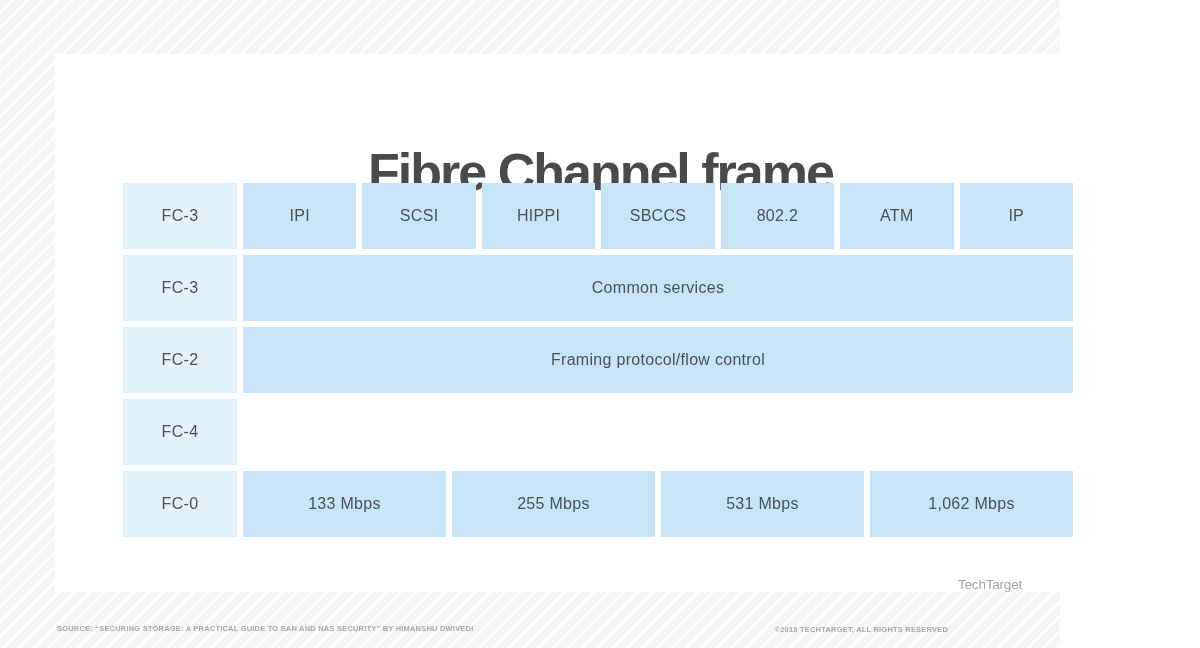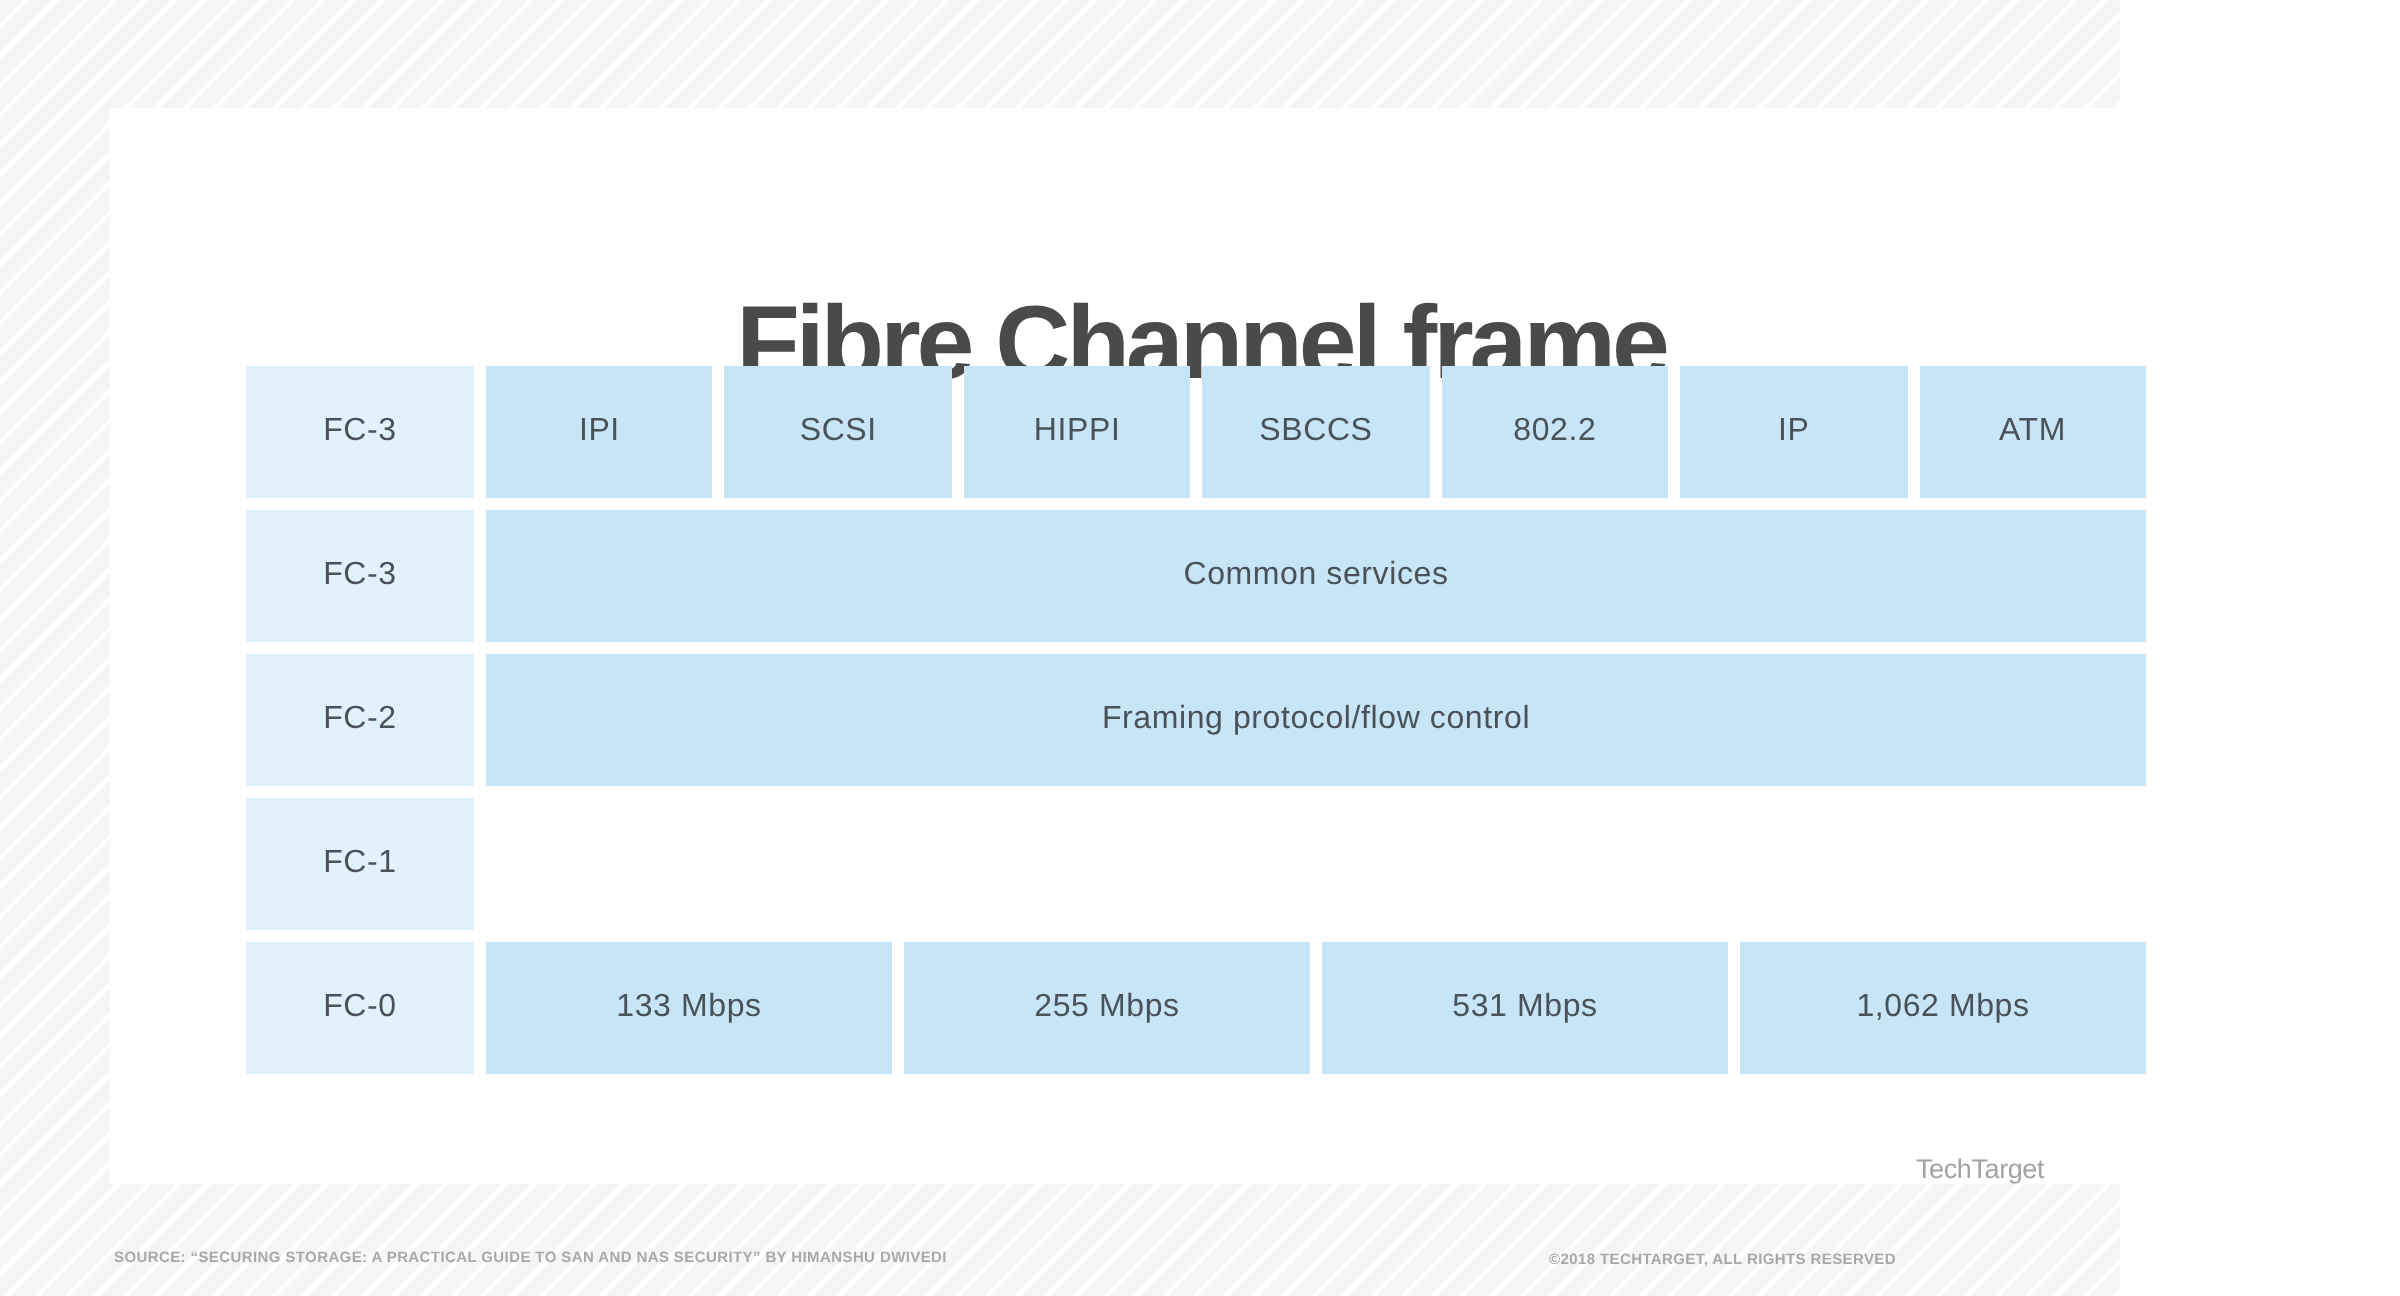--- a/index.html
+++ b/index.html
@@ -125,41 +125,41 @@
     <div class="stack">
 
       <div class="row">
         <div class="label-cell">FC-3</div>
         <div class="cells">
           <div class="cell">IPI</div>
           <div class="cell">SCSI</div>
           <div class="cell">HIPPI</div>
           <div class="cell">SBCCS</div>
           <div class="cell">802.2</div>
+          <div class="cell">ATM</div>
           <div class="cell">IP</div>
-          <div class="cell">ATM</div>
         </div>
       </div>
 
       <div class="row">
         <div class="label-cell">FC-3</div>
         <div class="cells">
           <div class="cell">Common services</div>
         </div>
       </div>
 
       <div class="row">
         <div class="label-cell">FC-2</div>
         <div class="cells">
           <div class="cell">Framing protocol/flow control</div>
         </div>
       </div>
 
       <div class="row">
-        <div class="label-cell">FC-1</div>
+        <div class="label-cell">FC-4</div>
       </div>
 
       <div class="row">
         <div class="label-cell">FC-0</div>
         <div class="cells">
           <div class="cell">133 Mbps</div>
           <div class="cell">255 Mbps</div>
           <div class="cell">531 Mbps</div>
           <div class="cell">1,062 Mbps</div>
         </div>

